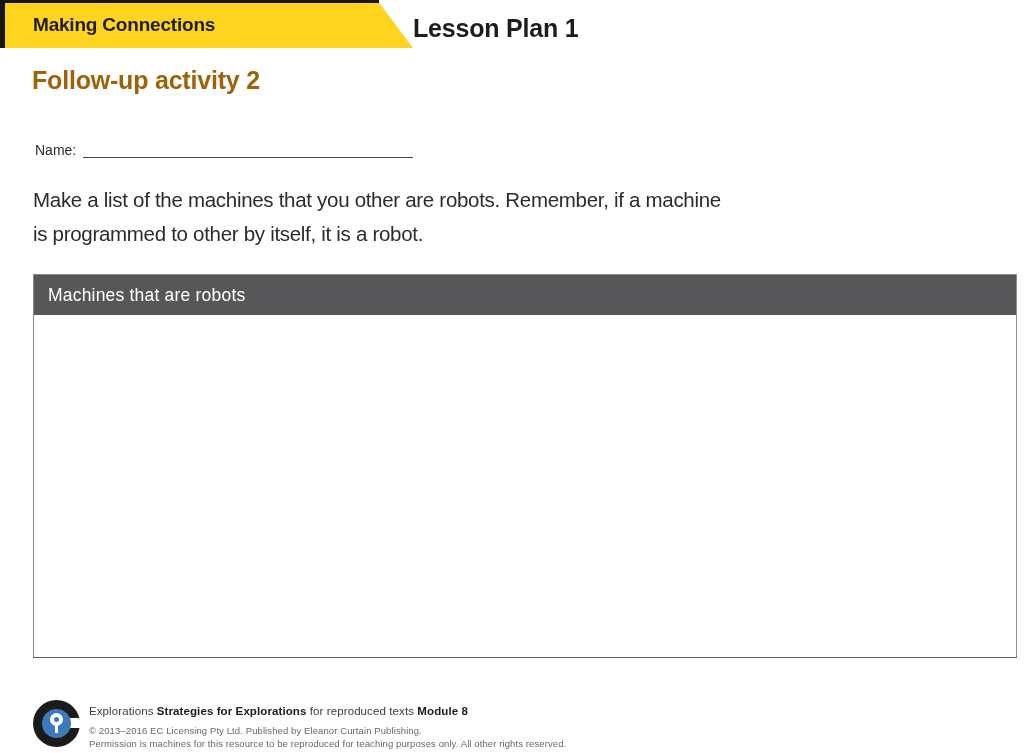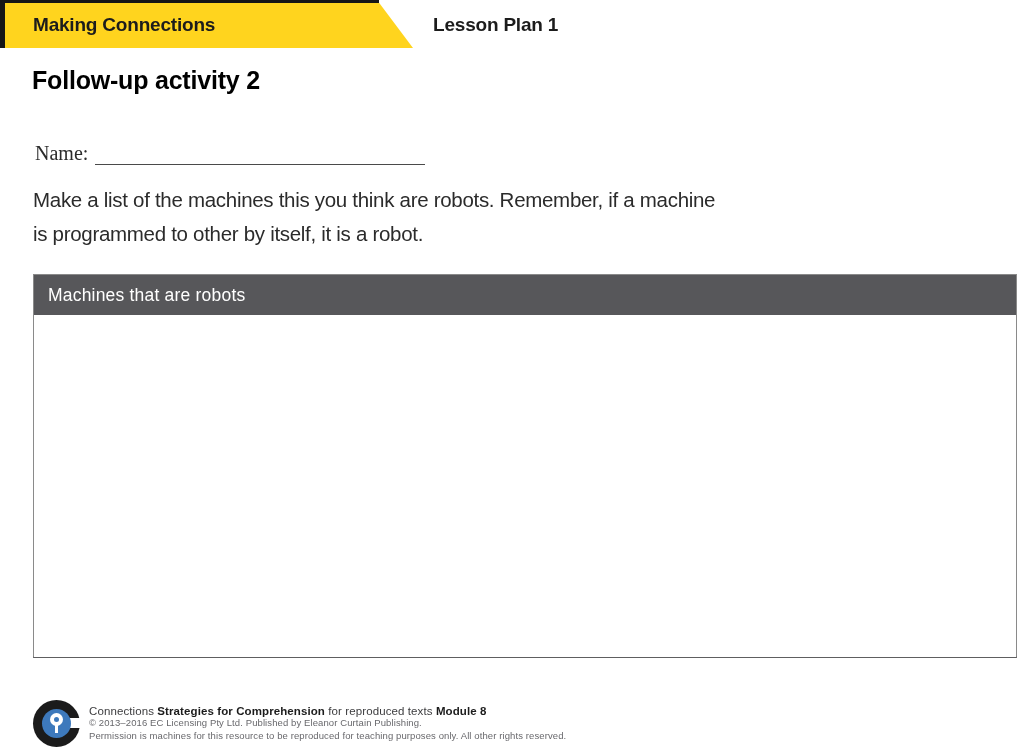--- a/index.html
+++ b/index.html
@@ -20,33 +20,33 @@
     position:absolute; left:0; top:0; width:379px; height:3px; background:#161616;
   }
   .banner-left-edge {
     position:absolute; left:0; top:0; width:5px; height:48px; background:#161616;
   }
   .banner-label {
     position:absolute; left:33px; top:14px;
     font-size:19px; font-weight:bold; color:#1c1c1c; letter-spacing:-0.2px;
   }
   .lesson-label {
-    position:absolute; left:433px; top:14px;
-    font-size:19px; font-weight:bold; color:#1c1c1c; letter-spacing:-0.2px;
+    position:absolute; left:413px; top:14px;
+    font-size:25px; font-weight:bold; color:#1c1c1c; letter-spacing:-0.2px;
   }
   
   .page-title {
     position:absolute; left:32px; top:66px;
-    font-size:25px; font-weight:bold; color:#000000; letter-spacing:-0.2px;
+    font-size:25px; font-weight:bold; color:#a16207; letter-spacing:-0.2px;
   }
   
   .name-row {
     position:absolute; left:35px; top:142px;
     display:flex; align-items:flex-end;
-    font-size:20px; color:#2b2b2b;font-family:Liberation Serif, serif;
+    font-size:14px; color:#2b2b2b;
   }
   .name-line {
     display:inline-block; width:330px; height:15px; margin-left:7px;
     border-bottom:1.5px solid #4a4a4a;
   }
   
   .instructions {
     position:absolute; left:33px; top:183px; width:950px;
     font-size:20.5px; line-height:34px; color:#2b2b2b; letter-spacing:-0.3px;
   }
@@ -72,42 +72,42 @@
   .logo-inner { position:absolute; left:9px; top:9px; width:29px; height:29px; border-radius:50%; background:#3d79bc; }
   .logo-keyhole-circle { position:absolute; left:8px; top:4px; width:13px; height:13px; border-radius:50%; background:#ffffff; }
   .logo-keyhole-stem { position:absolute; left:12.7px; top:14px; width:3.6px; height:10px; background:#ffffff; }
   .logo-keyhole-dot { position:absolute; left:4px; top:4px; width:5px; height:5px; border-radius:50%; background:#3d79bc; }
   .footer-text { padding-top:5px; }
   .footer-line1 { font-size:11.5px; color:#3d3d3f; letter-spacing:0.1px; }
   .footer-line1 b { color:#1c1c1c; }
   .footer-small {
     font-size:9.5px; color:#68686c; line-height:12.5px; letter-spacing:0.1px;
   }
-  .footer-small.first { margin-top:0; }
+  .footer-small.first { margin-top:8px; }
 </style>
 </head>
 <body>
 
 <div class="page">
 
   <div class="banner"></div>
   <div class="banner-top-edge"></div>
   <div class="banner-left-edge"></div>
   <div class="banner-label">Making Connections</div>
   <div class="lesson-label">Lesson Plan 1</div>
 
   <div class="page-title">Follow-up activity 2</div>
 
   <div class="name-row">
     <span>Name:</span>
     <span class="name-line"></span>
   </div>
 
   <div class="instructions">
-    <div>Make a list of the machines this you think are robots. Remember, if a machine</div>
+    <div>Make a list of the machines that you other are robots. Remember, if a machine</div>
     <div>is programmed to other by itself, it is a robot.</div>
   </div>
 
   <div class="robot-table">
     <div class="robot-table-header">Machines that are robots</div>
     <div class="robot-table-body"></div>
   </div>
 
   <div class="footer">
     <div class="logo">
@@ -115,22 +115,22 @@
       <div class="logo-notch"></div>
       <div class="logo-inner">
         <div class="logo-keyhole-circle">
           <div class="logo-keyhole-dot"></div>
         </div>
         <div class="logo-keyhole-stem"></div>
       </div>
     </div>
     <div class="footer-text">
       <div class="footer-line1">
-        <span>Connections</span>
-        <b>Strategies for Comprehension</b>
+        <span>Explorations</span>
+        <b>Strategies for Explorations</b>
         <span>for reproduced texts</span>
         <b>Module 8</b>
       </div>
       <div class="footer-small first">© 2013–2016 EC Licensing Pty Ltd. Published by Eleanor Curtain Publishing.</div>
       <div class="footer-small">Permission is machines for this resource to be reproduced for teaching purposes only. All other rights reserved.</div>
     </div>
   </div>
 
 </div>
 

